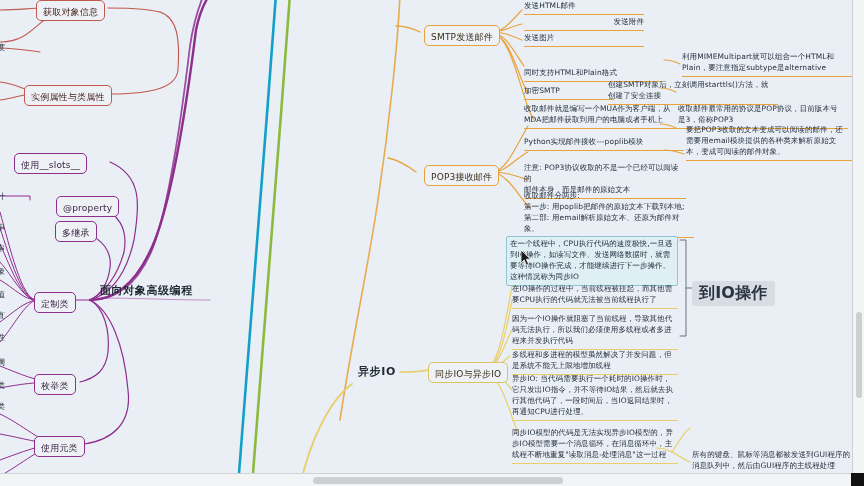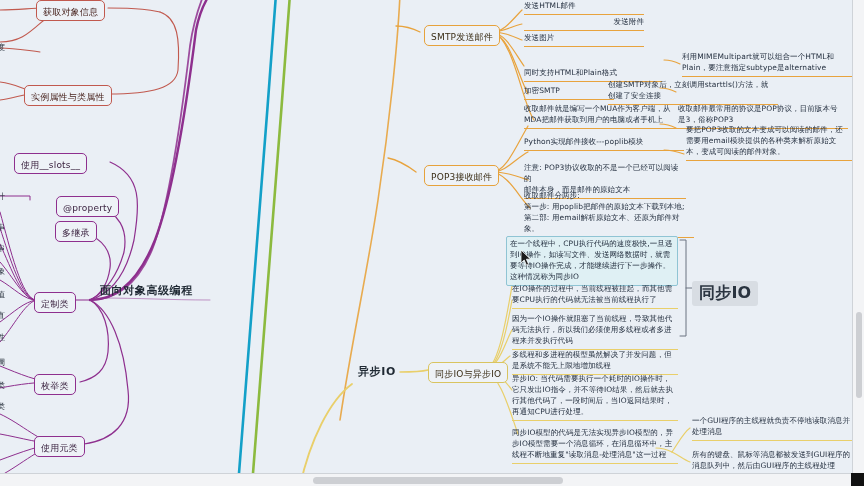--- a/index.html
+++ b/index.html
@@ -300,24 +300,22 @@
 
   <div class="note u-yellow" style="left:512px; top:374px; width:166px;">异步IO: 当代码需要执行一个耗时的IO操作时，
 它只发出IO指令，并不等待IO结果，然后就去执
 行其他代码了，一段时间后，当IO返回结果时，
 再通知CPU进行处理。</div>
 
   <div class="note u-yellow" style="left:512px; top:428px; width:166px;">同步IO模型的代码是无法实现异步IO模型的，异
 步IO模型需要一个消息循环，在消息循环中，主
 线程不断地重复"读取消息-处理消息"这一过程</div>
 
-  <div class="node b-gray" style="left:692px; top:281px;">同步IO</div>
-
-  <div class="note u-yellow" style="left:692px; top:416px; width:168px;">一个GUI程序的主线程就负责不停地读取消息并
-处理消息</div>
+  <div class="node b-gray" style="left:692px; top:281px;">到IO操作</div>
+
   <div class="note u-yellow" style="left:692px; top:450px; width:168px;">所有的键盘、鼠标等消息都被发送到GUI程序的
 消息队列中，然后由GUI程序的主线程处理</div>
 
   <div class="cursor" style="left:521px; top:250px;">
     <svg width="12" height="18" viewBox="0 0 12 18">
       <path d="M0,0 L0,13 L3.2,10 L5.4,15.2 L7.6,14.2 L5.4,9.2 L9.6,9.2 Z" fill="#1b1b1b" stroke="#ffffff" stroke-width="0.8"></path>
     </svg>
   </div>
 
   <div class="vscroll-track">

